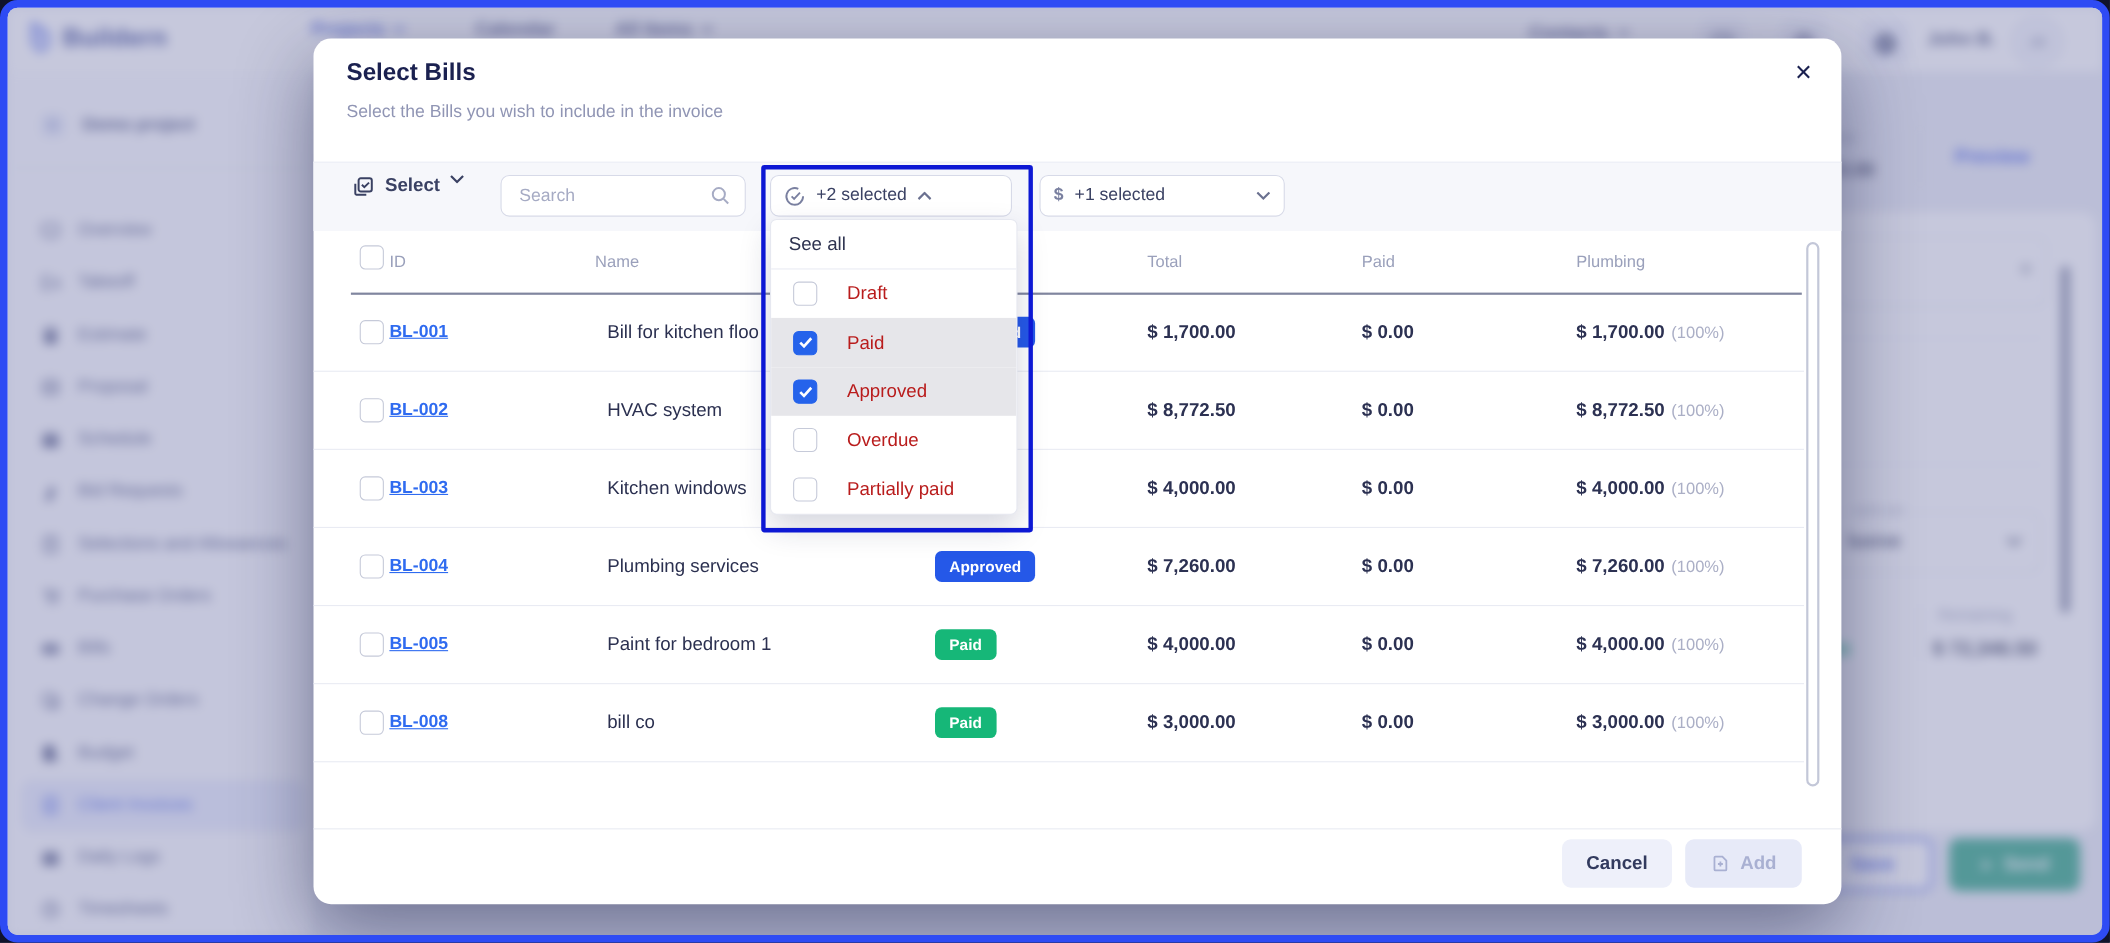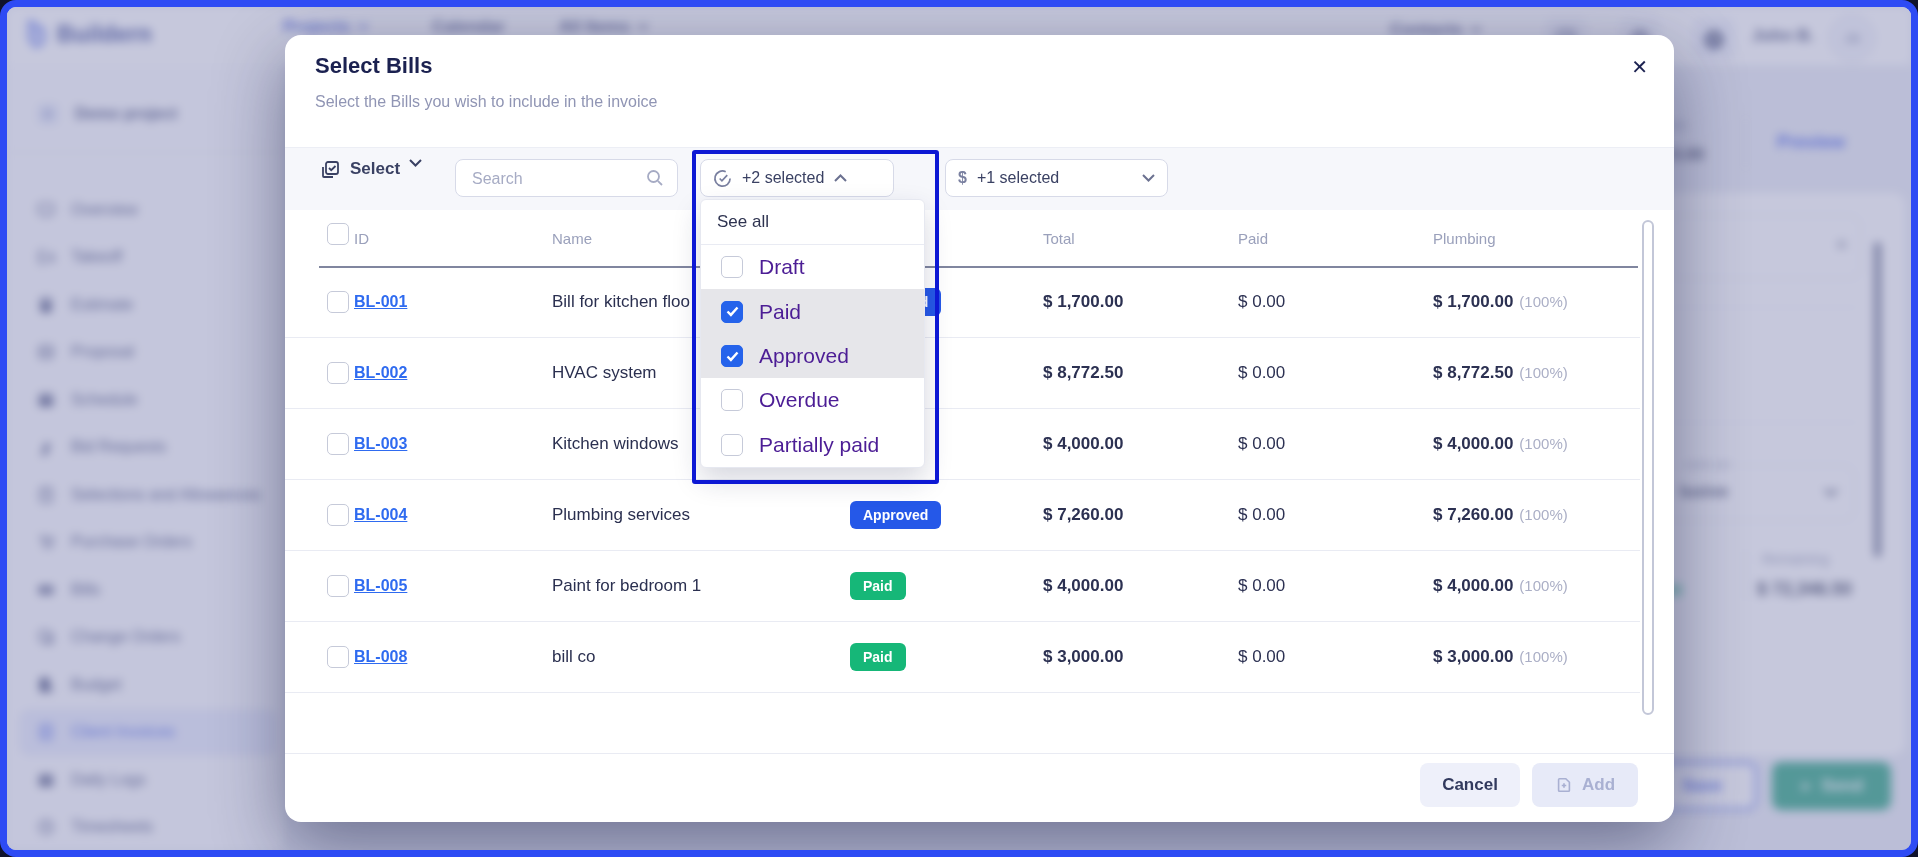--- a/index.html
+++ b/index.html
@@ -56,39 +56,39 @@
   .thead-cell{position:absolute;top:188px;font-size:15px;color:#9aa0bb;}
   .thead-line{position:absolute;left:34px;right:36px;top:231px;height:1.5px;background:#80869f;}
   .trow{position:absolute;left:0;width:1355px;height:71px;border-bottom:1px solid #e9ebf3;}
   .r0{top:231px}.r1{top:302px}.r2{top:373px}.r3{top:444px}.r4{top:515px}.r5{top:586px}
   .cc{position:absolute;top:50%;transform:translateY(-50%);}
   .c-check{left:42px;}
   .c-id{left:69px;font-size:16px;font-weight:600;color:#2f6bf0;text-decoration:underline;cursor:pointer;}
   .c-name{left:267px;font-size:17px;color:#2b3050;white-space:nowrap;}
   .c-badge{left:565px;}
   .c-total{left:758px;font-size:17px;font-weight:600;color:#2c3152;}
-  .c-paid{left:953px;font-size:17px;font-weight:400;color:#2c3152;}
+  .c-paid{left:953px;font-size:17px;font-weight:700;color:#2c3152;}
   .c-rem{left:1148px;font-size:17px;font-weight:600;color:#2c3152;white-space:nowrap;}
   .pct{font-size:15px;font-weight:400;color:#abafc6;margin-left:6px;}
   .badge{display:inline-block;padding:6px 13px;border-radius:6px;font-size:14px;font-weight:700;color:#fff;}
   .badge:empty{display:none;}
   .b-blue{background:#2558e8;}
   .b-green{background:#16b778;}
   .cb{width:22px;height:22px;box-sizing:border-box;border:1.5px solid #c6cad9;border-radius:5px;background:#fff;}
   .cb.checked{background:#2563eb;border-color:#2563eb;display:flex;align-items:center;justify-content:center;}
   
   .m-scroll{position:absolute;left:1357px;top:185px;width:12px;height:520px;}
   .m-thumb{position:absolute;left:0;top:0;width:12px;height:495px;box-sizing:border-box;border:2px solid #c3c7d8;border-radius:7px;background:#ffffff;}
   
   .ring{position:absolute;left:407px;top:115px;width:239px;height:326px;border:4px solid #0d18d4;border-radius:3px;pointer-events:none;z-index:12;}
-  .ddgroup{position:absolute;left:415px;top:124px;width:194px;z-index:11;}
+  .ddgroup{position:absolute;left:415px;top:124px;width:220px;z-index:11;}
   .trigger{position:relative;height:38px;box-sizing:border-box;background:#fff;border:1.5px solid #d7dae8;border-radius:8px;display:flex;align-items:center;gap:10px;padding:0 12px;font-size:16px;color:#3a4163;}
   .panel{position:absolute;left:0;top:40px;width:223px;height:267px;background:#fff;border:1px solid #e6e8f0;border-radius:6px;box-shadow:0 12px 28px rgba(30,35,80,.18);overflow:hidden;display:flex;flex-direction:column;}
   .seeall{height:45px;box-sizing:border-box;display:flex;align-items:center;padding-left:16px;font-size:17px;color:#2e3350;border-bottom:1px solid #e9ebf3;}
-  .opt{flex:1;display:flex;align-items:center;gap:16px;padding-left:20px;font-size:21px;color:#4c1d95;}
+  .opt{flex:1;display:flex;align-items:center;gap:27px;padding-left:20px;font-size:17px;color:#b91c1c;}
   .opt.hl{background:#e6e6ea;}
   
   .f-line{position:absolute;left:0;right:0;top:718px;height:1px;background:#e9ebf3;}
   .btn{position:absolute;top:728px;height:44px;border:0;border-radius:8px;font-size:17px;font-weight:600;font-family:inherit;display:flex;align-items:center;justify-content:center;gap:9px;cursor:pointer;}
   .btn-cancel{left:1135px;width:100px;background:#eef0fa;color:#323a5e;}
   .btn-add{left:1247px;width:106px;background:#e7eaf8;color:#a9b0d2;cursor:default;}
 </style>
 </head>
 <body>
 
@@ -328,21 +328,21 @@
       <span class="val">+1 selected</span>
       <svg width="13" height="8" viewBox="0 0 13 8">
           <path d="M1 1l5.5 5.5L12 1" fill="none" stroke="#6b7190" stroke-width="2"></path>
         </svg>
     </div>
 
     <div class="thead-cell" style="left:42px">
         <div class="cb"></div>
       </div>
     <span class="thead-cell" style="left:69px;top:195px">ID</span>
-    <span class="thead-cell" style="left:267px;top:195px">Name</span>
+    <span class="thead-cell" style="left:256px;top:195px">Name</span>
     <span class="thead-cell" style="left:758px;top:195px">Total</span>
     <span class="thead-cell" style="left:953px;top:195px">Paid</span>
     <span class="thead-cell" style="left:1148px;top:195px">Plumbing</span>
     <div class="thead-line"></div>
 
     <div class="trow r0">
       <div class="cc c-check">
           <div class="cb"></div>
         </div>
       <span class="cc c-id">BL-001</span>

